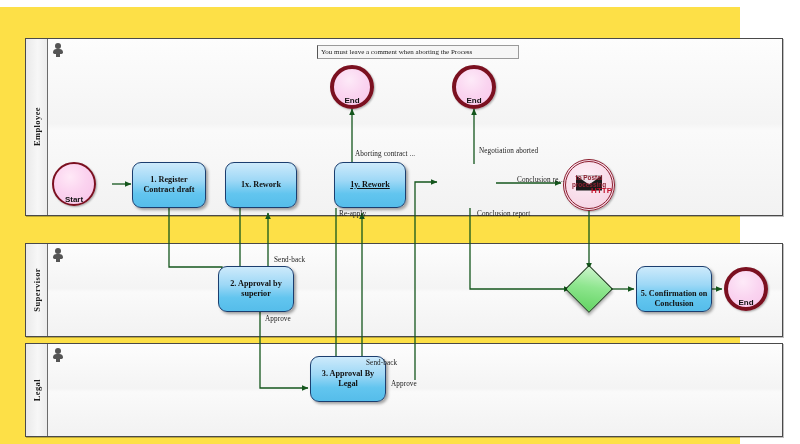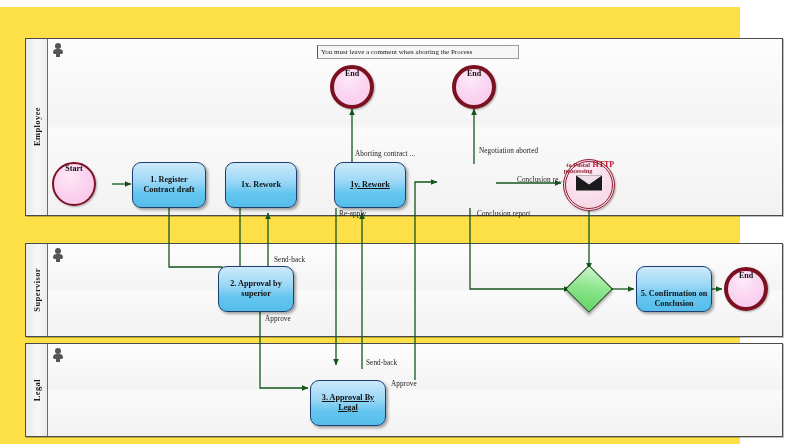--- a/index.html
+++ b/index.html
@@ -30,31 +30,31 @@
   .task{position:absolute;box-sizing:border-box;border:1px solid #1b3e6f;
         border-radius:9px;
         background:linear-gradient(180deg,#cdeafb 0%,#9ed8f6 40%,#62c5ef 70%,#55bdea 100%);
         box-shadow:2px 2px 3px rgba(0,0,0,.35);
         display:flex;align-items:center;justify-content:center;text-align:center;
         font-family:"Liberation Serif",serif;font-weight:bold;font-size:8.2px;
         color:#111;line-height:1.22;padding:2px 3px;}
 
   
   .event{position:absolute;border-radius:50%;box-sizing:border-box;
-        display:flex;align-items:flex-start;justify-content:center;
-        font-family:Liberation Serif, serif;font-weight:bold;font-size:8px;color:#111;}
+        display:flex;align-items:flex-end;justify-content:center;
+        font-family:Liberation Sans, sans-serif;font-weight:bold;font-size:8px;color:#111;}
   .ev-start{border:2px solid #7b1020;
         background:radial-gradient(circle at 40% 32%,#ffe9f7 0%,#fbd3ef 45%,#f7c3e8 100%);
         box-shadow:1px 1px 2px rgba(0,0,0,.3);}
   .ev-end{border:4px solid #7b1020;
         background:radial-gradient(circle at 42% 30%,#fdeaf8 0%,#fad4f0 50%,#f8c7ea 100%);
         box-shadow:1px 1px 2px rgba(0,0,0,.3);}
   .ev-msg{border:3px double #8c2030;
         background:radial-gradient(circle at 42% 30%,#fdeef6 0%,#f8dce9 60%,#f3cfe0 100%);
-        box-shadow:1px 1px 2px rgba(0,0,0,.3);flex-direction:row;}
+        box-shadow:1px 1px 2px rgba(0,0,0,.3);flex-direction:column;}
   .ev-msg .mtxt{font-size:6.4px;font-weight:bold;color:#8c2030;line-height:1.0;
         text-align:center;position:relative;z-index:3;}
   .ev-msg .http{font-size:8px;font-weight:bold;color:#c0122b;line-height:1;
         position:relative;z-index:3;margin-top:-1px;}
   .envelope{position:absolute;left:50%;top:46%;transform:translate(-50%,-50%);
         width:26px;height:15px;background:#1a1a1a;z-index:2;}
   .envelope:before{content:"";position:absolute;left:0;top:0;width:0;height:0;
         border-left:13px solid transparent;border-right:13px solid transparent;
         border-top:9px solid #f0dfe8;}
 
@@ -198,21 +198,21 @@
 
 
   <div class="task" style="left:218px;top:259px;width:76px;height:46px;">
     <span>2. Approval by superior</span>
   </div>
 
   <div class="task" style="left:636px;top:259px;width:76px;height:46px;align-items:flex-end;">
     <span>5. Confirmation on Conclusion</span>
   </div>
 
-  <div class="task" style="left:310px;top:373px;width:76px;height:46px;text-decoration:underline;">
+  <div class="task" style="left:310px;top:349px;width:76px;height:46px;">
     <span>3. Approval By Legal</span>
   </div>
 
   <div class="gateway" style="left:572px;top:265px;width:34px;height:34px;"></div>
 
   <div class="edgelabel" style="left:355px;top:143px;"><span>Aborting contract ...</span></div>
 
   <div class="edgelabel" style="left:479px;top:140px;"><span>Negotiation aborted</span></div>
 
   <div class="edgelabel" style="left:339px;top:203px;"><span>Re-apply</span></div>

